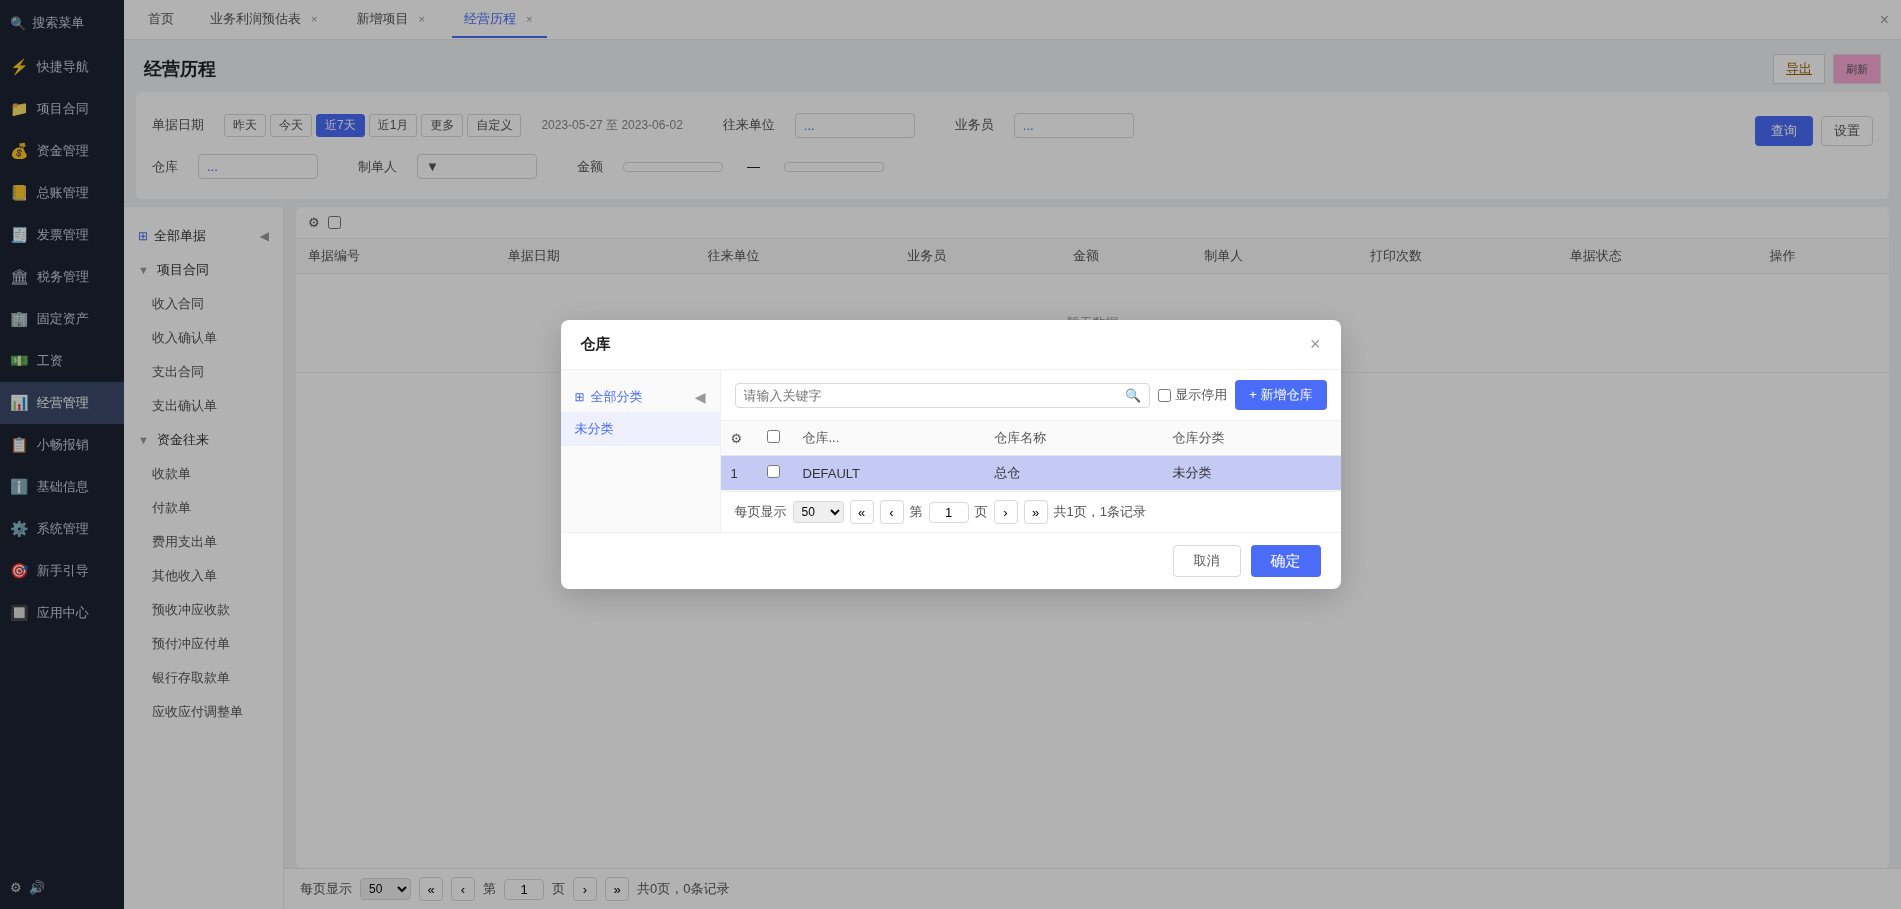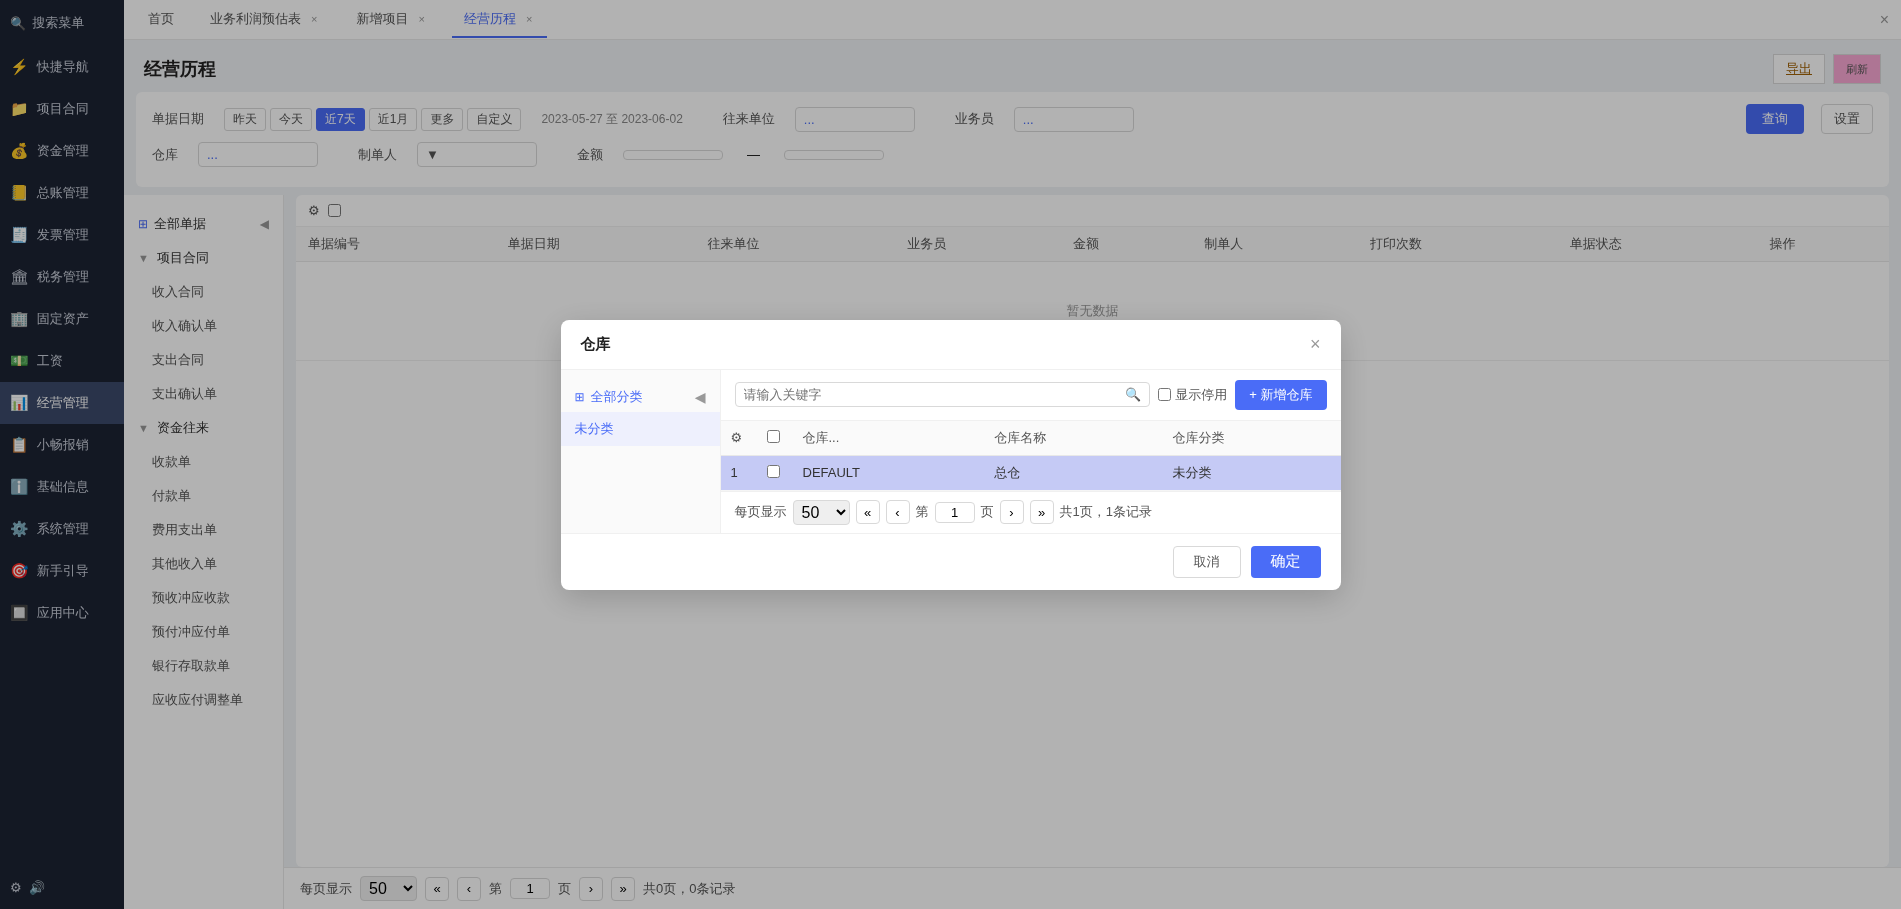--- a/index.html
+++ b/index.html
@@ -231,21 +231,21 @@
     }
     .empty-text {
       text-align: center;
       color: #999;
       padding: 40px;
     }
     .page-size-select {
       border: 1px solid #d9d9d9;
       border-radius: 4px;
       padding: 2px 4px;
-      font-size: 16px;
+      font-size: 12px;
     }
     .page-btn {
       width: 24px;
       height: 24px;
       border: 1px solid #d9d9d9;
       border-radius: 4px;
       background: #fff;
       cursor: pointer;
       font-size: 13px;
       display: flex;
@@ -620,21 +620,21 @@
         <button class="date-btn active">近7天</button>
         <button class="date-btn">近1月</button>
         <button class="date-btn">更多</button>
         <button class="date-btn">自定义</button>
       </div>
       <span class="filter-date-range">2023-05-27 至 2023-06-02</span>
       <span class="filter-label" style="margin-left:20px">往来单位</span>
       <span class="filter-dots" style="min-width:120px; border:1px solid #d9d9d9; border-radius:4px; padding:4px 8px; font-size:13px;">...</span>
       <span class="filter-label" style="margin-left:20px">业务员</span>
       <span class="filter-dots" style="min-width:120px; border:1px solid #d9d9d9; border-radius:4px; padding:4px 8px; font-size:13px;">...</span>
-      <div style="margin-left:auto; display:flex; gap:17px;">
+      <div style="margin-left:auto; display:flex; gap:8px;margin-top:12px;">
         <button class="btn-query">查询</button>
         <button class="btn-settings">设置</button>
       </div>
     </div>
     <div class="filter-row">
       <span class="filter-label">仓库</span>
       <span class="filter-dots" style="min-width:120px; border:1px solid #d9d9d9; border-radius:4px; padding:4px 8px; font-size:13px;">...</span>
       <span class="filter-label" style="margin-left:20px">制单人</span>
       <span style="min-width:120px; border:1px solid #d9d9d9; border-radius:4px; padding:4px 8px; font-size:13px; color:#555;">▼</span>
       <span class="filter-label" style="margin-left:20px">金额</span>

